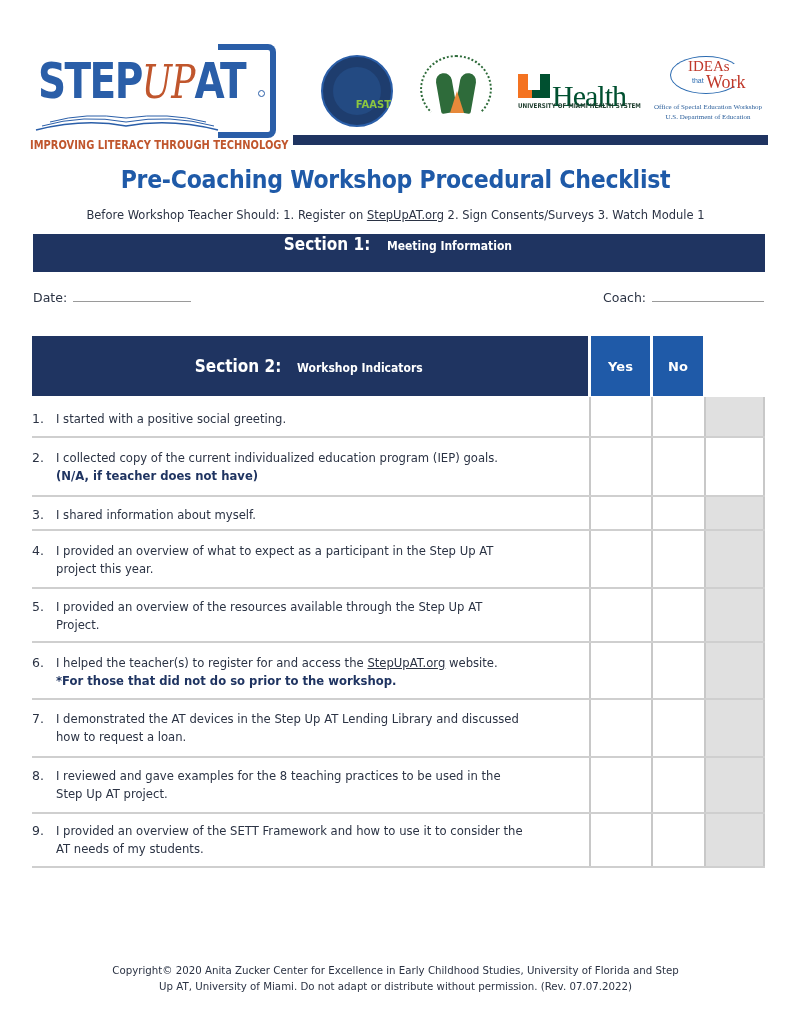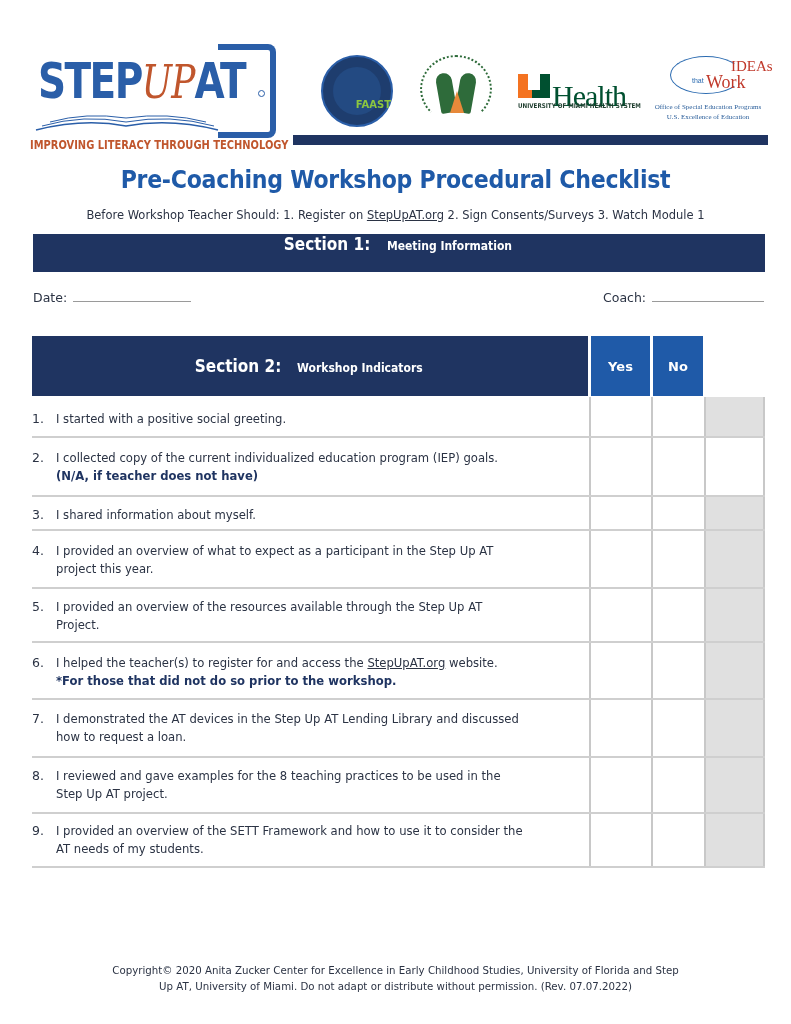--- a/index.html
+++ b/index.html
@@ -30,21 +30,21 @@
     .logo-uhealth .u { position: absolute; left: 0; top: 6px; width: 34px; height: 24px; }
     .logo-uhealth .u .ul { position: absolute; left: 0; top: 0; width: 10px; height: 24px; background: #f47321; }
     .logo-uhealth .u .ub { position: absolute; left: 0; bottom: 0; width: 22px; height: 8px; background: #f47321; }
     .logo-uhealth .u .ur { position: absolute; left: 22px; top: 0; width: 10px; height: 24px; background: #005030; }
     .logo-uhealth .u .ub2 { position: absolute; left: 14px; bottom: 0; width: 18px; height: 8px; background: #005030; }
     .logo-uhealth .h { position: absolute; left: 34px; top: 0; font-family: "Liberation Serif", serif; font-size: 30px; color: #005030; letter-spacing: -1px; line-height: 32px; margin-top: 12px; }
     .logo-uhealth .sub { position: absolute; left: 0; top: 34px; font-family: "DejaVu Sans", sans-serif; font-weight: bold; font-size: 6.5px; color: #1e3d2e; white-space: nowrap; transform: scaleX(0.86); transform-origin: left top; }
 
     .logo-ideas { position: absolute; left: 648px; top: 56px; width: 120px; height: 70px; }
     .logo-ideas .oval { position: absolute; left: 22px; top: 0; width: 72px; height: 38px; border: 1.5px solid #2a6ab0; border-radius: 50%; border-right-color: transparent; }
-    .logo-ideas .ideas { position: absolute; left: 40px; top: 2px; font-family: "Liberation Serif", serif; font-size: 15px; color: #c0392b; margin-left: 43px; }
+    .logo-ideas .ideas { position: absolute; left: 40px; top: 2px; font-family: "Liberation Serif", serif; font-size: 15px; color: #c0392b; }
     .logo-ideas .that { position: absolute; left: 44px; top: 21px; font-family: "Liberation Sans", sans-serif; font-size: 7px; color: #2a6ab0; }
     .logo-ideas .work { position: absolute; left: 58px; top: 16px; font-family: "Liberation Serif", serif; font-size: 18px; color: #c0392b; }
     .logo-ideas .osep { position: absolute; left: 0; right: 0; top: 46px; text-align: center; font-family: "Liberation Serif", serif; font-size: 7px; color: #2a5e9a; line-height: 10px; }
 
     .top-rule { position: absolute; left: 293px; top: 135px; width: 475px; height: 10px; background: #1f3461; }
 
     
     .title { position: absolute; left: 0; right: 0; top: 166px; text-align: center; font-family: "DejaVu Sans", sans-serif; font-weight: bold; font-size: 24px; color: #1f5aa8; transform: scaleX(0.92); letter-spacing: -0.3px; }
     .subtitle { position: absolute; left: 0; right: 0; top: 207px; text-align: center; font-family: "DejaVu Sans", sans-serif; font-size: 12.5px; color: #2b3344; transform: scaleX(0.92); white-space: nowrap; }
     .subtitle .link { text-decoration: underline; }
@@ -120,22 +120,22 @@
   <div class="h">Health</div>
   <div class="sub">UNIVERSITY OF MIAMI HEALTH SYSTEM</div>
 </div>
 
 <div class="logo-ideas">
   <div class="oval"></div>
   <div class="ideas">IDEAs</div>
   <div class="that">that</div>
   <div class="work">Work</div>
   <div class="osep">
-      <div>Office of Special Education Programs</div>
-      <div>U.S. Excellence of Education</div>
+      <div>Office of Special Education Workshop</div>
+      <div>U.S. Department of Education</div>
     </div>
 </div>
 
 <div class="top-rule"></div>
 
 <div class="title">Pre-Coaching Workshop Procedural Checklist</div>
 <div class="subtitle"><span>Before Workshop Teacher Should: 1. Register on </span><span class="link">StepUpAT.org</span><span> 2. Sign Consents/Surveys 3. Watch Module 1</span></div>
 
 <div class="section1">
   <span class="sec-wrap">

